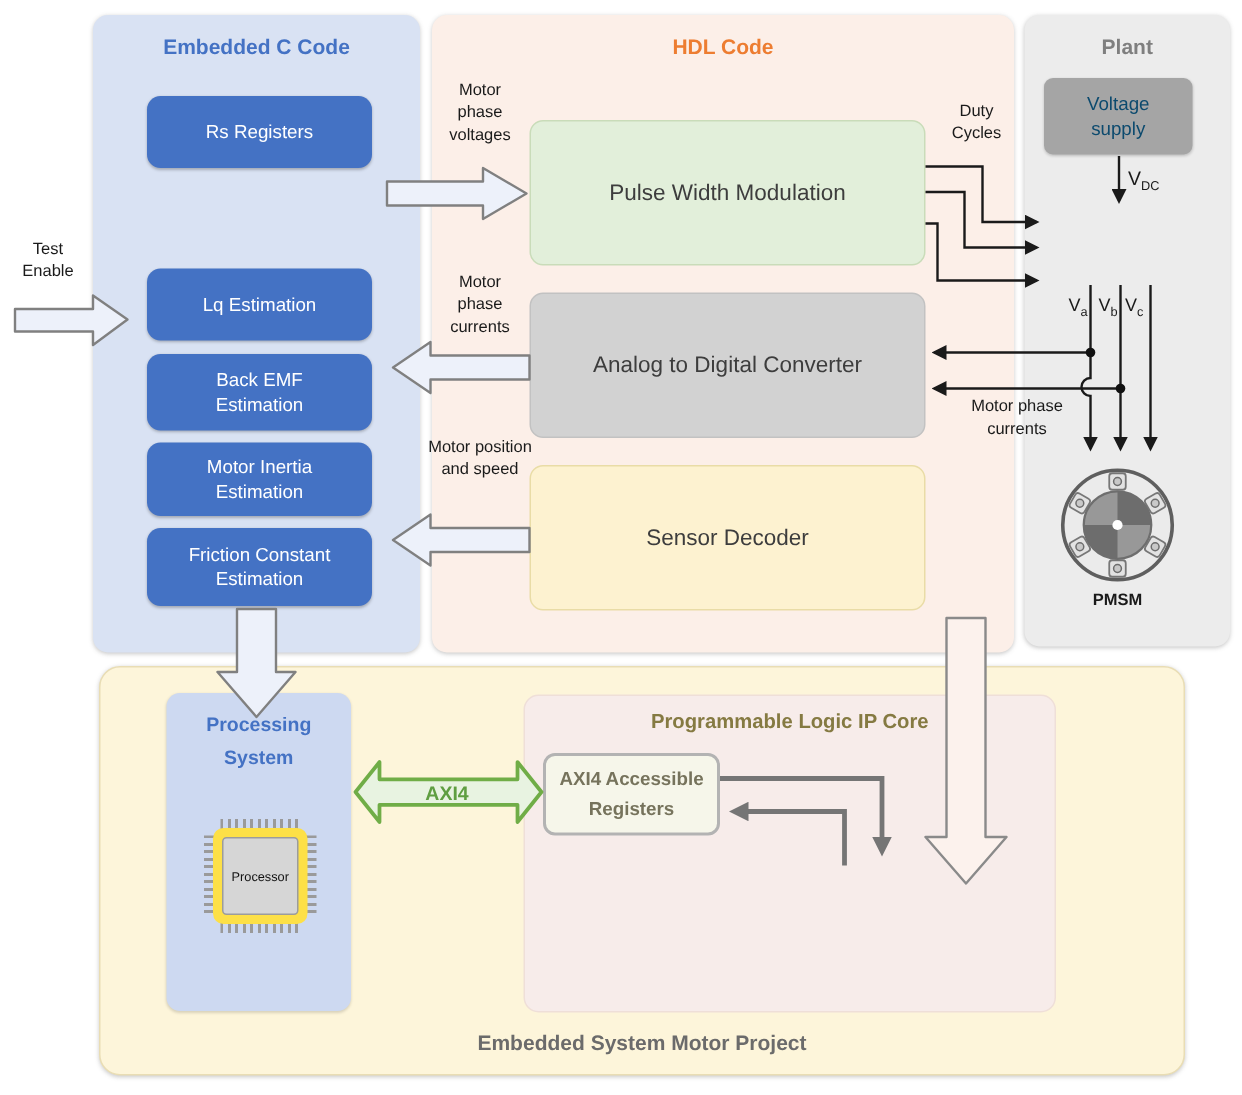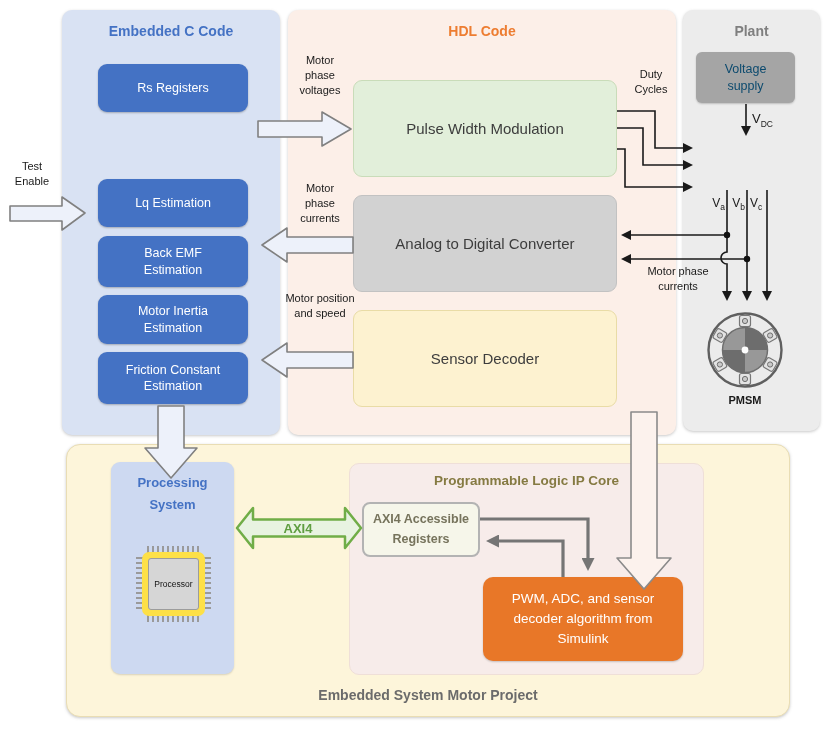--- a/index.html
+++ b/index.html
@@ -68,21 +68,20 @@
     <div class="pins-h" style="top:615px;"></div>
     <div class="pins-v" style="left:136px;"></div>
     <div class="pins-v" style="left:204px;"></div>
     <div class="chip-body">
       <div class="chip-inner">Processor</div>
     </div>
   </div>
 
   <div class="box lvl3" style="left:362px;top:502px;width:118px;height:55px;background:#f6f6ea;border:2px solid #b3b3b3;border-radius:8px;font-weight:bold;font-size:12.5px;color:#76735c;line-height:1.55;padding:0 8px;">AXI4 Accessible Registers</div>
 
-  <div class="box lvl3" style="left:483px;top:577px;width:200px;height:84px;background:#e87728;border-radius:10px;color:#fff;font-size:13.5px;line-height:1.5;padding:0 14px;box-shadow:0 1px 2px rgba(0,0,0,.2);">PWM, ADC, and sensor decoder algorithm from Simulink</div>
 
   <div class="freelabel lvl2" style="left:4px;top:159px;width:56px;">Test Enable</div>
   <div class="freelabel lvl2" style="left:290px;top:53px;width:60px;">Motor phase voltages</div>
   <div class="freelabel lvl2" style="left:290px;top:181px;width:60px;">Motor phase currents</div>
   <div class="freelabel lvl2" style="left:284px;top:291px;width:72px;">Motor position and speed</div>
   <div class="freelabel lvl2" style="left:626px;top:67px;width:50px;">Duty Cycles</div>
   <div class="freelabel lvl2" style="left:632px;top:264px;width:92px;">Motor phase currents</div>
   <div class="freelabel lvl2" style="left:715px;top:393px;width:60px;font-weight:bold;">PMSM</div>
   <div class="freelabel lvl4" style="left:268px;top:520px;width:60px;font-weight:bold;font-size:13px;color:#5f9e41;z-index:40;">AXI4</div>
 

